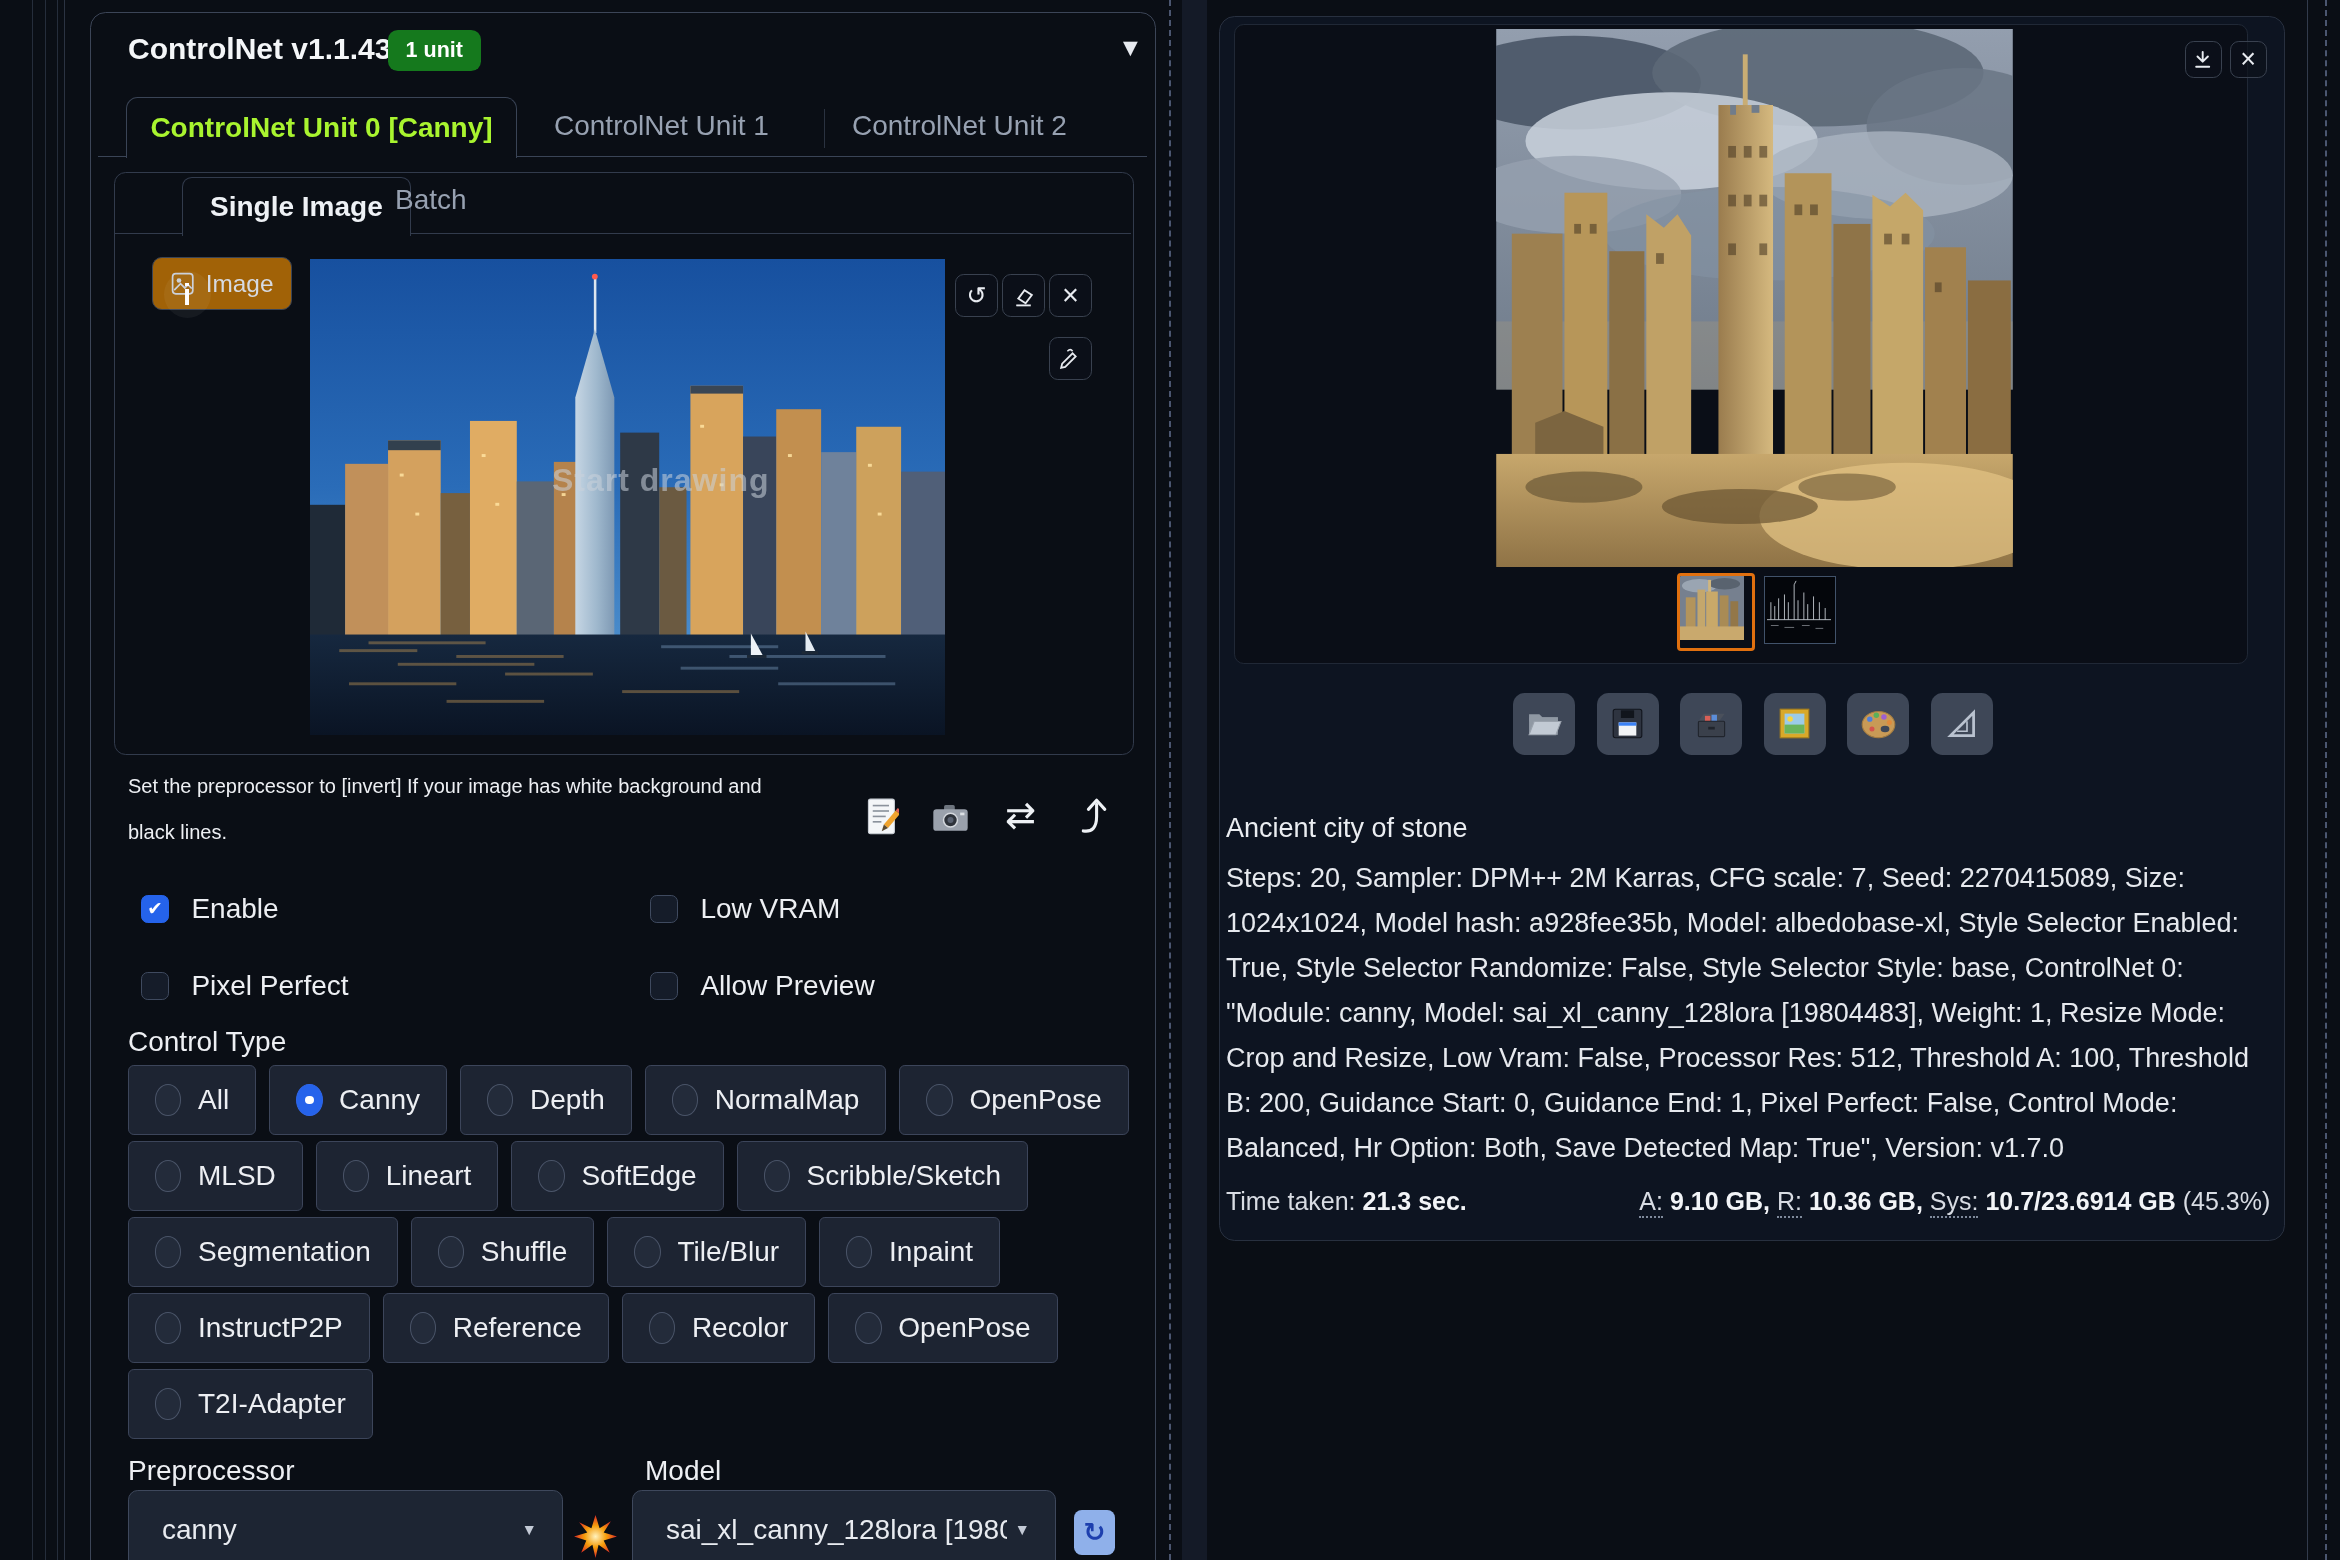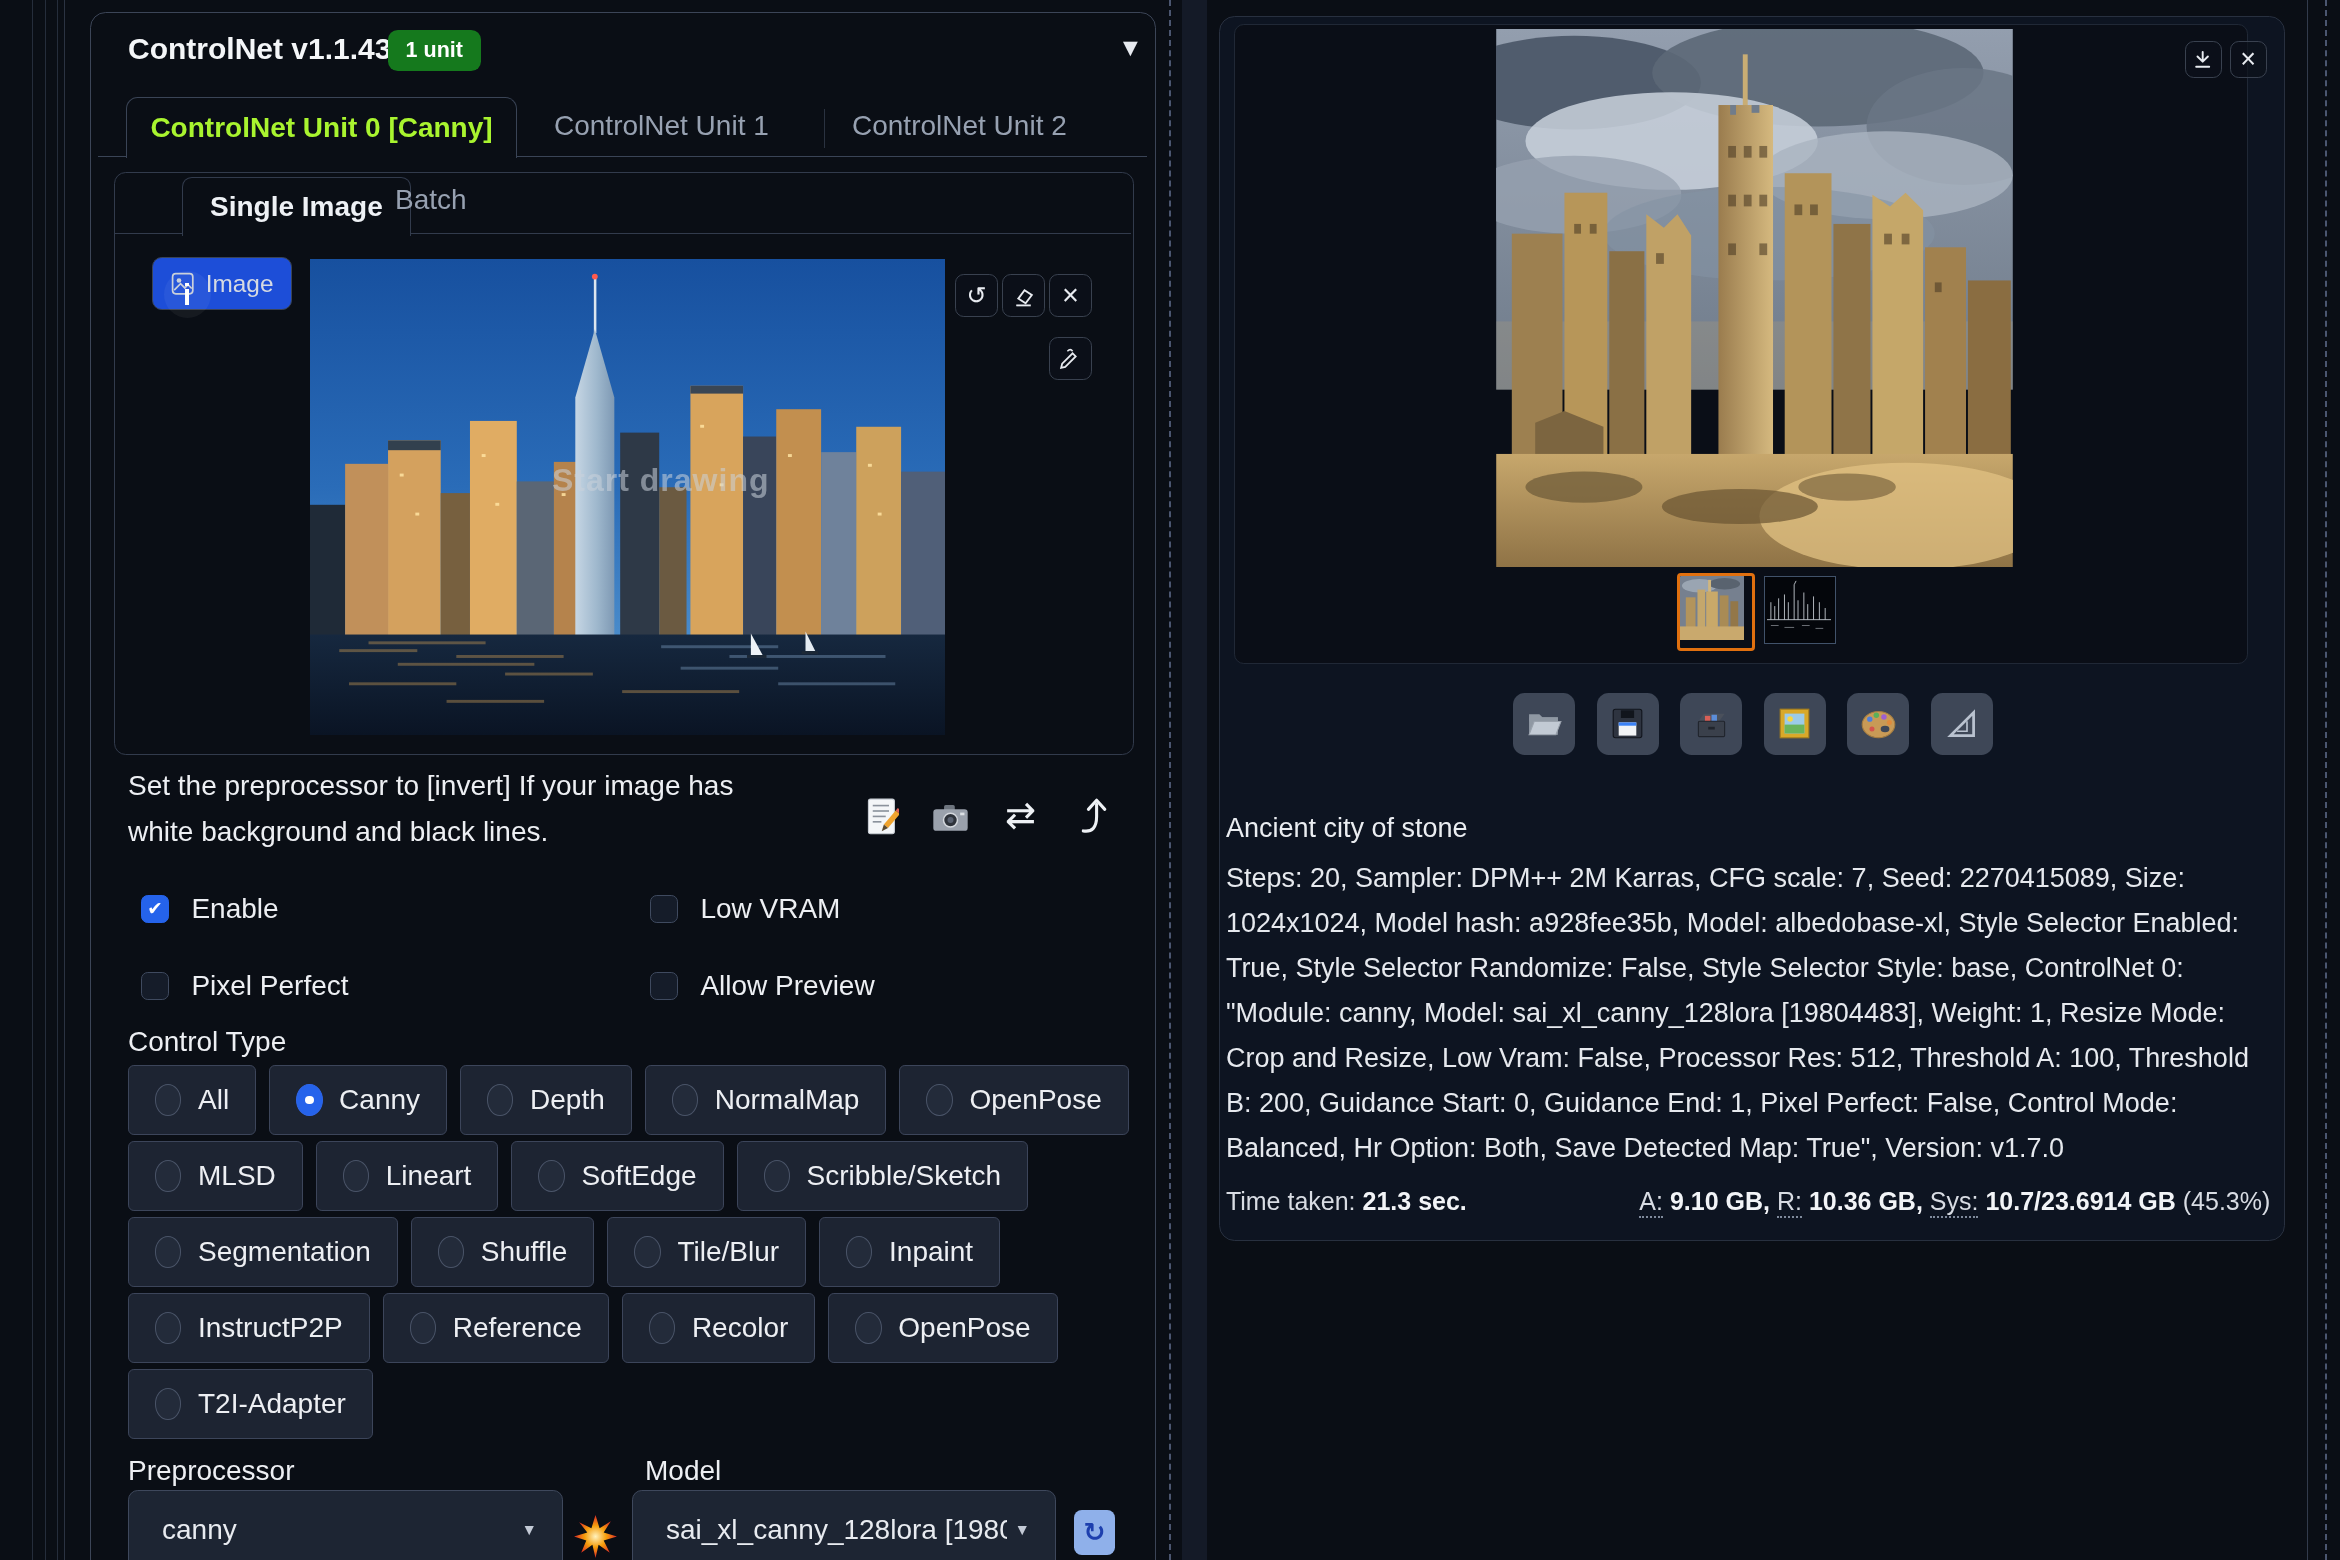--- a/index.html
+++ b/index.html
@@ -19,25 +19,25 @@
          background:#15791d;color:#fff;font-size:21.5px;font-weight:700;}
   .tri{font-size:25px;color:#e7eaf0;}
   .tab-active{position:absolute;display:flex;align-items:center;padding:0 23.4px;height:60px;
               background:#0a0e15;border:1px solid #3a4456;border-bottom:none;
               border-radius:11.7px 11.7px 0 0;font-size:28px;font-weight:700;color:#a9f42f;}
   .tab-idle{position:absolute;font-size:28px;color:#97a1b1;}
   .subtab-active{position:absolute;display:flex;align-items:center;padding:0 27px;height:58px;
                  background:#0a0e15;border:1px solid #323b4c;border-bottom:none;
                  border-radius:9.8px 9.8px 0 0;font-size:28px;font-weight:600;color:#eef1f5;}
   .chip{position:absolute;display:flex;align-items:center;gap:11.7px;height:51px;padding:0 17.6px;
-        border:1px solid #3a4456;border-radius:9.8px;background:#1d4ed8;font-size:24.4px;color:#d6dae2;}
+        border:1px solid #3a4456;border-radius:9.8px;background:#a16207;font-size:24.4px;color:#d6dae2;}
   .icon-btn{position:absolute;width:41px;height:41px;border:1.5px solid #39414f;border-radius:8.8px;
             background:rgba(13,17,26,.65);display:flex;align-items:center;justify-content:center;
             color:#e8ebf0;font-size:24.4px;}
-  .note{font-size:28px;line-height:46px;color:#edeff3;}
+  .note{font-size:20px;line-height:46px;color:#edeff3;}
   .plain-ic{position:absolute;display:flex;align-items:center;justify-content:center;}
   .chk-row{position:absolute;display:flex;align-items:center;gap:22.4px;height:39px;}
   .chk{width:26px;height:26px;border-radius:6.8px;background:#151c29;border:1.5px solid #3f4a5f;
        display:flex;align-items:center;justify-content:center;flex:0 0 auto;}
   .chk.checked{background:#2563eb;border-color:#2563eb;}
   .tick{font-size:18.5px;color:#fff;font-weight:700;}
   .lbl{font-size:28px;color:#edeff3;}
   .ctl-row{position:absolute;display:flex;gap:13px;}
   .opt{display:inline-flex;align-items:center;gap:16.6px;height:68px;padding:0 26px;
        background:#1d2432;border:1px solid #3c455a;border-radius:5.9px;}

